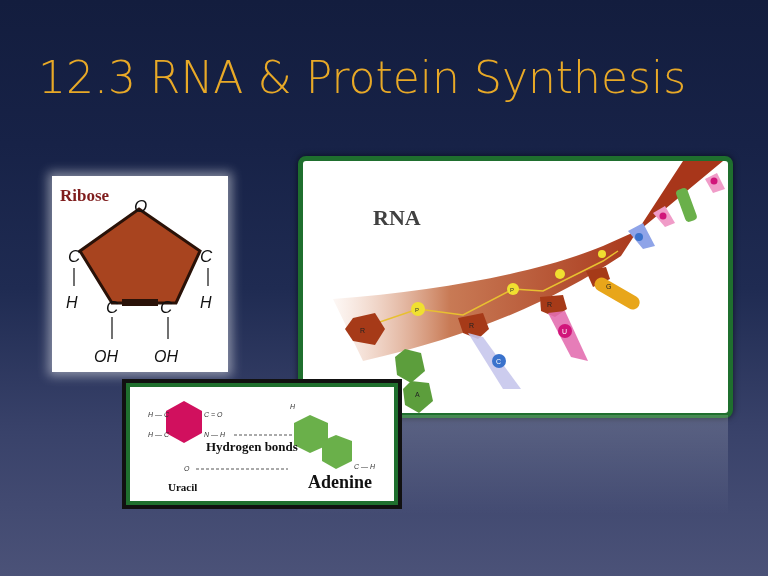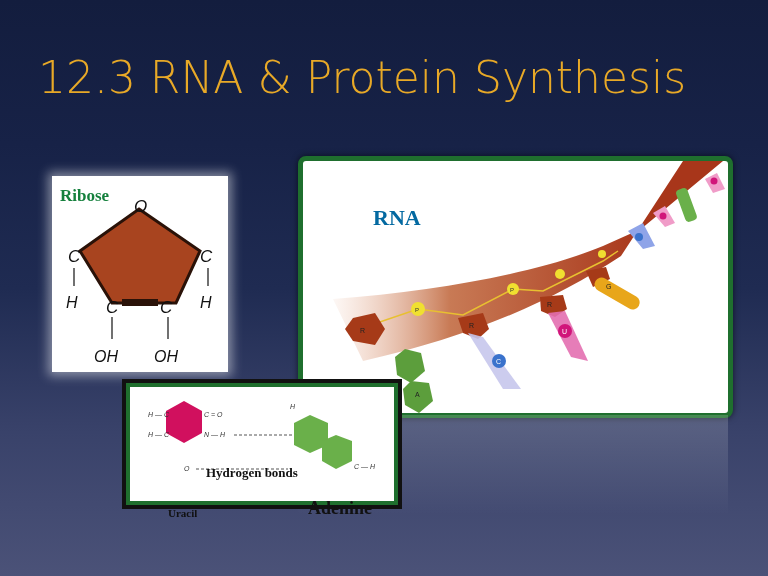--- a/index.html
+++ b/index.html
@@ -3,25 +3,25 @@
 <meta charset="utf-8">
 <style>
   html,body{margin:0;padding:0;}
   body{width:768px;height:576px;overflow:hidden;position:relative;
     background:linear-gradient(180deg,#131d3e 0%,#172247 25%,#1f2b52 50%,#39426a 75%,#4b5278 100%);
     font-family:"Liberation Sans",sans-serif;}
   .title{position:absolute;left:0;top:52px;width:724px;text-align:center;color:#e8a927;
     font-size:44px;font-family:"DejaVu Sans",sans-serif;font-weight:300;letter-spacing:0px;}
   .ribose-card{position:absolute;left:52px;top:176px;width:176px;height:196px;background:#fff;
     box-shadow:0 0 10px 4px rgba(255,255,255,0.45);}
-  .ribose-label{position:absolute;left:8px;top:10px;font-family:"Liberation Serif",serif;font-weight:bold;font-size:17px;color:#15803d;}
+  .ribose-label{position:absolute;left:8px;top:10px;font-family:"Liberation Serif",serif;font-weight:bold;font-size:17px;color:#7f1d1d;}
   .rna-card{position:absolute;left:298px;top:156px;width:425px;height:252px;background:#fff;border:5px solid #1f6f2e;border-radius:8px;box-shadow:0 0 6px rgba(0,0,0,0.6);}
-  .rna-label{position:absolute;left:70px;top:44px;font-family:"Liberation Serif",serif;font-weight:bold;font-size:22px;color:#0369a1;}
+  .rna-label{position:absolute;left:70px;top:44px;font-family:"Liberation Serif",serif;font-weight:bold;font-size:22px;color:#404040;}
   .pair-card{position:absolute;left:126px;top:383px;width:264px;height:114px;background:#fff;border:4px solid #1f6f2e;outline:4px solid #111;z-index:1;}
-  .pair-label{position:absolute;font-family:"Liberation Serif",serif;font-weight:bold;color:#111;margin-top:26px;}
+  .pair-label{position:absolute;font-family:"Liberation Serif",serif;font-weight:bold;color:#111;}
   .reflection{position:absolute;left:298px;top:415px;width:430px;height:100px;
     background:linear-gradient(180deg,rgba(255,255,255,0.18),rgba(255,255,255,0));}
   svg text{font-family:"Liberation Sans",sans-serif;}
 </style>
 </head>
 <body>
 
 <div class="title">12.3 RNA &amp; Protein Synthesis</div>
 
 <div class="ribose-card">

